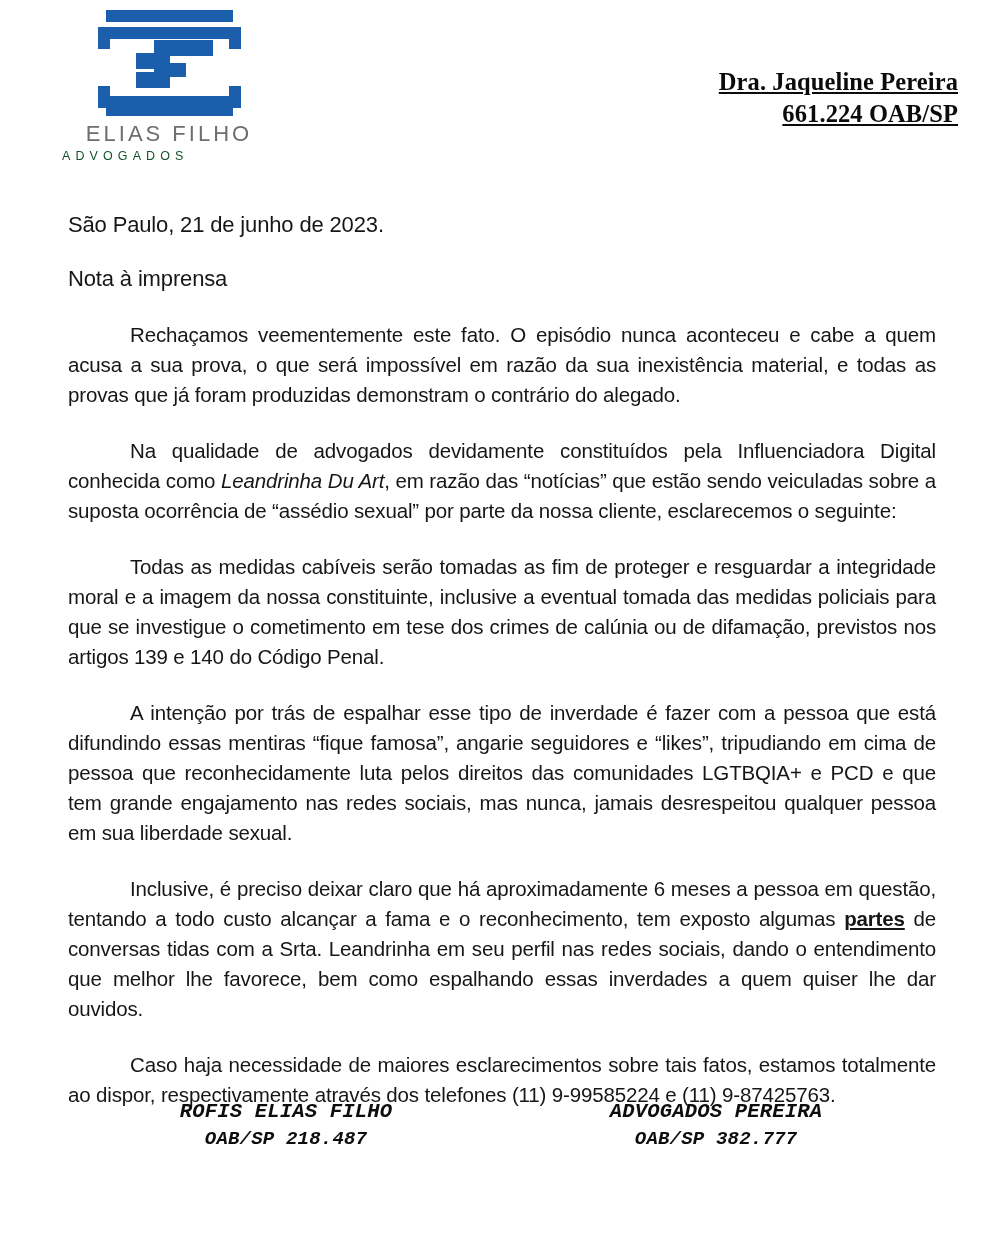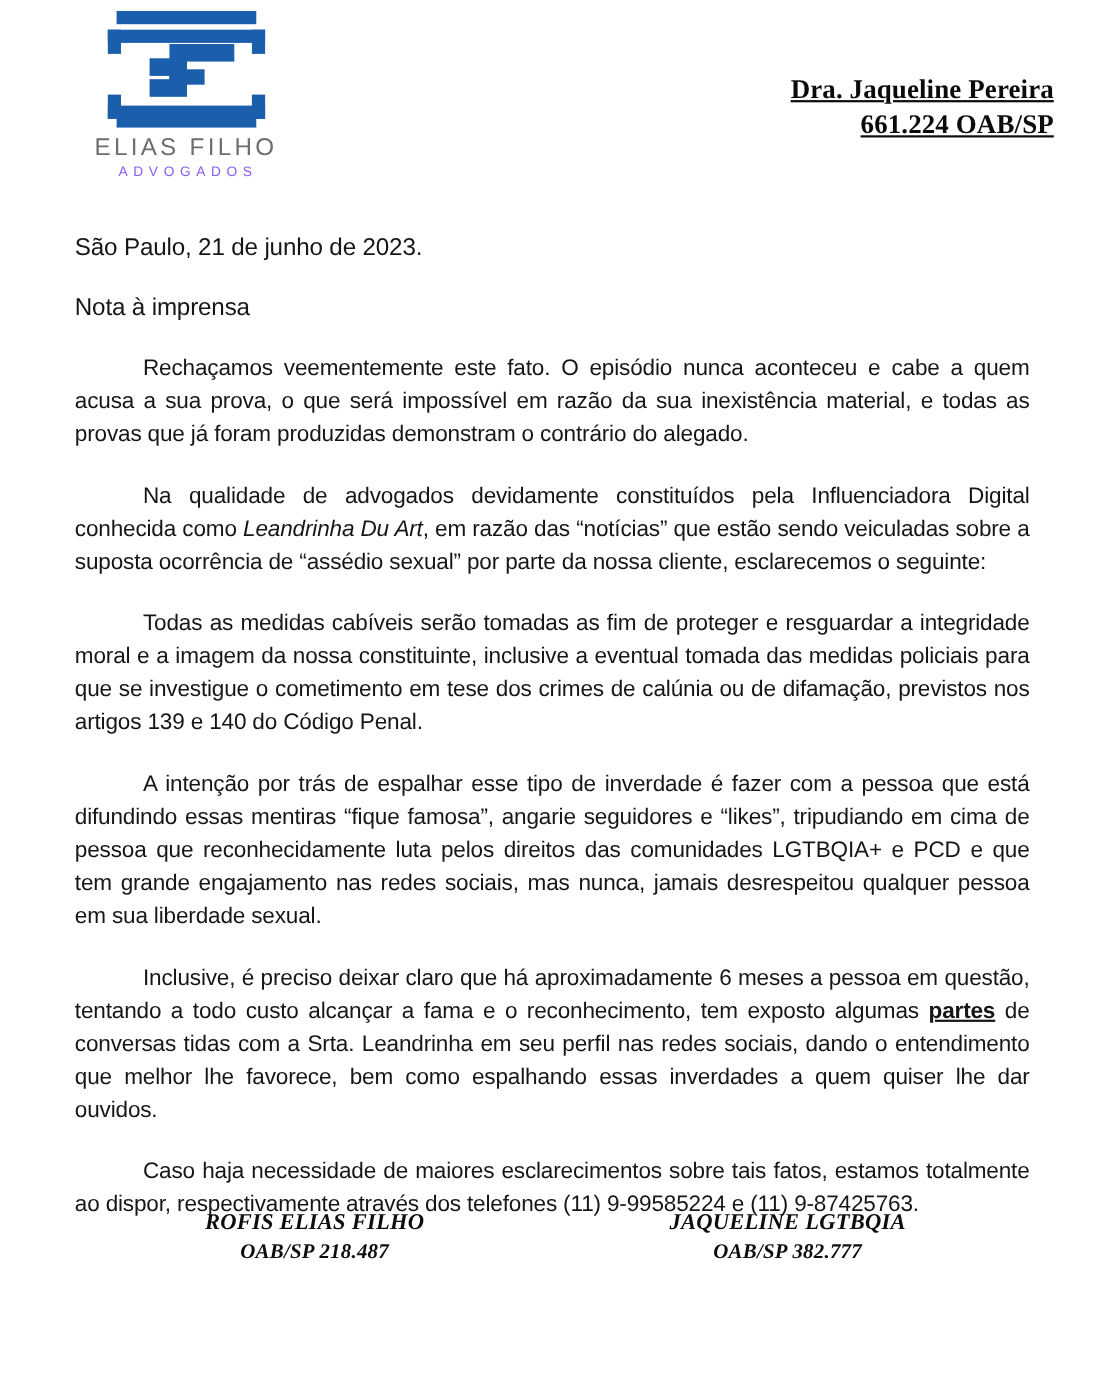--- a/index.html
+++ b/index.html
@@ -55,26 +55,26 @@
     font-size: 22px;
     font-weight: 400;
     letter-spacing: 3.0px;
     color: #6d6d72;
     line-height: 1.05;
     white-space: nowrap;
   }
 
   .brand-sub {
     margin-top: 5px;
-    text-align: center;
+    text-align: left;
     font-family: "Liberation Sans", sans-serif;
     font-size: 12.5px;
     font-weight: 400;
     letter-spacing: 5.1px;
-    color: #8b5cf6;
+    color: #14532d;
     line-height: 1;
     white-space: nowrap;
     padding-left: 4px;
   }
 
   .attorney-block {
     position: absolute;
     right: 42px;
     top: 66px;
     text-align: right;
@@ -126,21 +126,21 @@
   .signatures {
     position: absolute;
     left: 68px;
     top: 1097px;
     width: 868px;
     display: flex;
     justify-content: flex-start;
   }
   .sig {
     text-align: center;
-    font-family: Liberation Serif, serif;
+    font-family: Liberation Mono, monospace;
     font-weight: bold;
     font-style: italic;
     color: #0d0d0d;
     line-height: 1.42;
   }
   .sig-left  { width: 360px; margin-left: 38px; }
   .sig-right { width: 360px; margin-left: 70px; }
   .sig-name { font-size: 20.5px; letter-spacing: 0.2px; white-space: nowrap; }
   .sig-oab  { font-size: 19px; letter-spacing: 0.2px; white-space: nowrap; }
 </style>
@@ -206,18 +206,18 @@
       </div>
 
   </div>
 
   <div class="signatures">
     <div class="sig sig-left">
       <div class="sig-name">ROFIS ELIAS FILHO</div>
       <div class="sig-oab">OAB/SP 218.487</div>
     </div>
     <div class="sig sig-right">
-      <div class="sig-name">JAQUELINE LGTBQIA</div>
+      <div class="sig-name">ADVOGADOS PEREIRA</div>
       <div class="sig-oab">OAB/SP 382.777</div>
     </div>
   </div>
 
 </div>
 
 </body></html>

